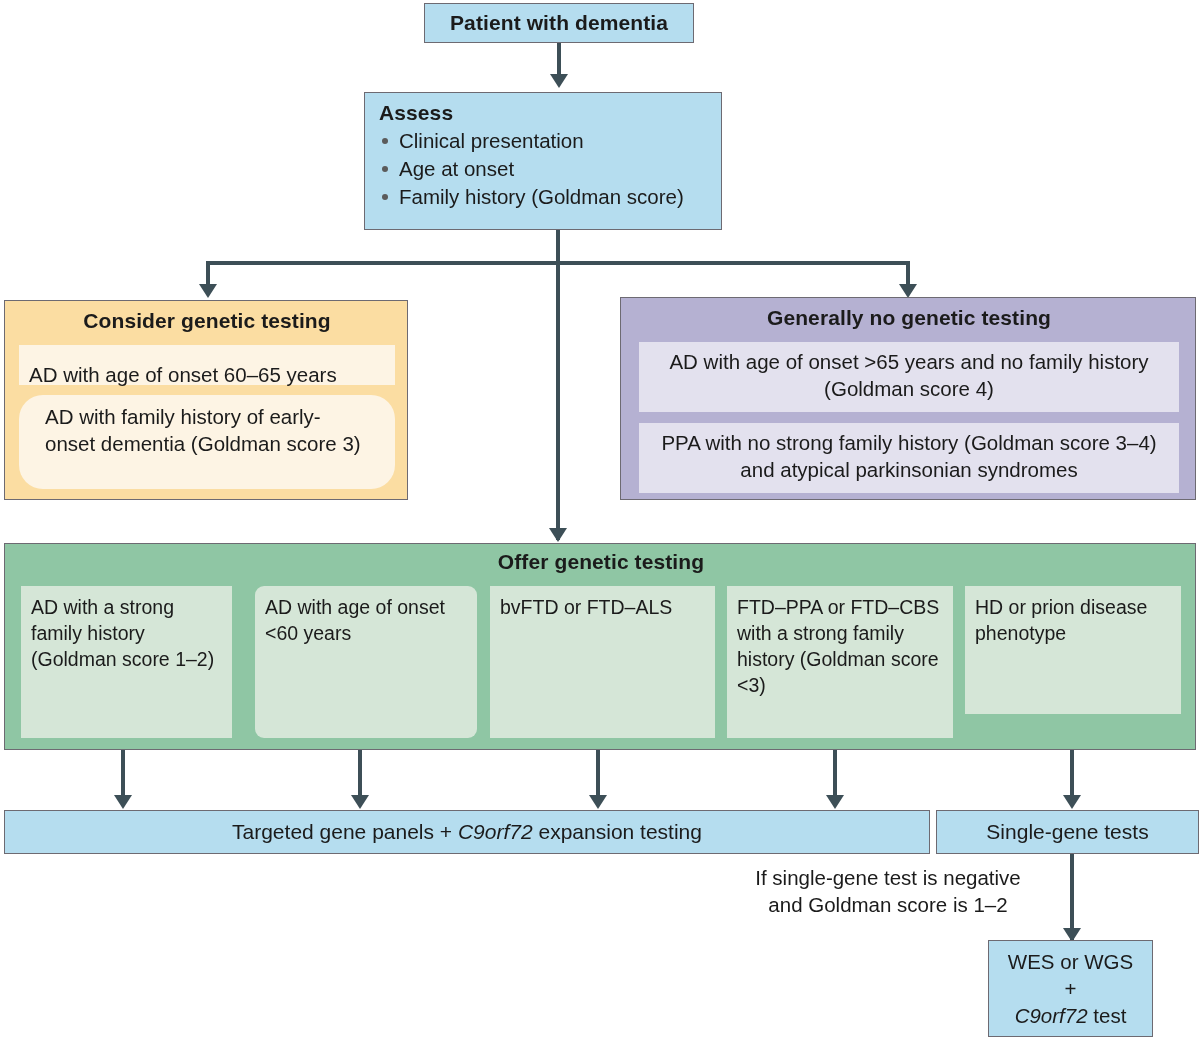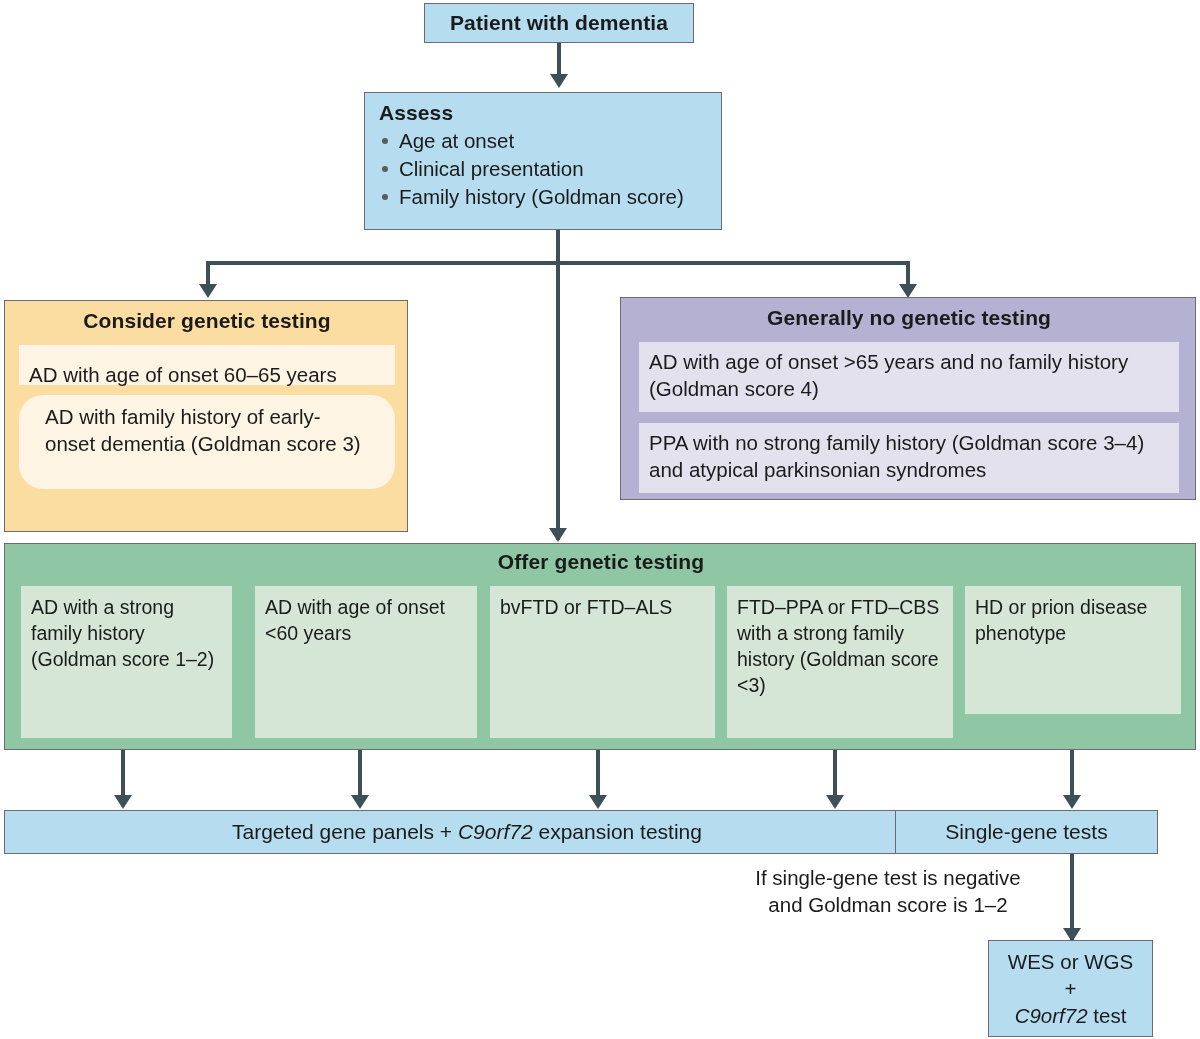--- a/index.html
+++ b/index.html
@@ -18,21 +18,21 @@
   .box{position:absolute;box-sizing:border-box;border:1px solid #6d6a72;}
   .blue{background:#b5ddef;}
   .orange{background:#fbdda2;}
   .purple{background:#b5b1d2;}
   .green{background:#8fc6a4;}
 
   .title{font-weight:bold;text-align:center;}
 
   .card{position:absolute;box-sizing:border-box;}
   .card-orange{background:#fdf4e4;}
-  .card-purple{background:#e3e1ee;}
+  .card-purple{background:#e3e1ee;text-align:center;}
   .card-green{background:#d5e6d7;}
 
   .txt{position:absolute;box-sizing:border-box;}
 
   
   .t-head{font-size:21px;font-weight:bold;letter-spacing:.1px;}
   .t-body{font-size:20.5px;line-height:27px;}
   .t-small{font-size:19.5px;line-height:26px;}
   .t-blue{font-size:21px;}
   .ital{font-style:italic;}
@@ -61,36 +61,36 @@
   <div class="box blue" style="left:424px;top:3px;width:270px;height:40px;">
     <div class="title t-head" style="line-height:38px;">Patient with dementia</div>
   </div>
 
   <div class="vline" style="left:557px;top:43px;height:36px;"></div>
   <div class="arrow" style="left:550px;top:74px;"></div>
 
   <div class="box blue" style="left:364px;top:92px;width:358px;height:138px;">
     <div class="txt t-head" style="left:14px;top:8px;">Assess</div>
     <ul class="bul" style="position:absolute;left:14px;top:34px;">
+      <li>Clinical presentation</li>
       <li>Age at onset</li>
-      <li>Clinical presentation</li>
       <li>Family history (Goldman score)</li>
     </ul>
   </div>
 
   <div class="vline" style="left:556px;top:230px;height:310px;"></div>
   <div class="arrow" style="left:549px;top:528px;"></div>
 
   <div class="hline" style="left:206px;top:261px;width:704px;"></div>
   <div class="vline" style="left:206px;top:261px;height:28px;"></div>
   <div class="arrow" style="left:199px;top:284px;"></div>
   <div class="vline" style="left:906px;top:261px;height:28px;"></div>
   <div class="arrow" style="left:899px;top:284px;"></div>
 
-  <div class="box orange" style="left:4px;top:300px;width:404px;height:232px;">
+  <div class="box orange" style="left:4px;top:300px;width:404px;height:200px;">
     <div class="txt title t-head" style="left:0;top:8px;width:404px;">Consider genetic testing</div>
     <div class="card card-orange t-body" style="left:14px;top:44px;width:376px;height:40px;padding:16px 10px;">
       <span>AD with age of onset 60–65 years</span>
     </div>
     <div class="card card-orange t-body" style="left:14px;top:94px;width:376px;height:94px;padding:8px 26px;border-radius:24px;">
       <span>AD with family history of early-onset dementia (Goldman score 3)</span>
     </div>
   </div>
 
   <div class="box purple" style="left:620px;top:297px;width:576px;height:203px;">
@@ -102,21 +102,21 @@
       <span>PPA with no strong family history (Goldman score 3–4) and atypical parkinsonian syndromes</span>
     </div>
   </div>
 
   <div class="box green" style="left:4px;top:543px;width:1192px;height:207px;">
     <div class="txt title t-head" style="left:0;top:6px;width:1192px;">Offer genetic testing</div>
 
     <div class="card card-green t-small" style="left:16px;top:42px;width:211px;height:152px;padding:8px 10px;">
       <span>AD with a strong family history (Goldman score 1–2)</span>
     </div>
-    <div class="card card-green t-small" style="left:250px;top:42px;width:222px;height:152px;padding:8px 10px;">
+    <div class="card card-green t-small" style="left:250px;top:42px;width:222px;height:152px;padding:8px 10px;border-radius:9px;">
       <span>AD with age of onset &lt;60 years</span>
     </div>
     <div class="card card-green t-small" style="left:485px;top:42px;width:225px;height:152px;padding:8px 10px;">
       <span>bvFTD or FTD–ALS</span>
     </div>
     <div class="card card-green t-small" style="left:722px;top:42px;width:226px;height:152px;padding:8px 10px;">
       <span>FTD–PPA or FTD–CBS with a strong family history (Goldman score &lt;3)</span>
     </div>
     <div class="card card-green t-small" style="left:960px;top:42px;width:216px;height:128px;padding:8px 10px;">
       <span>HD or prion disease phenotype</span>
@@ -137,21 +137,21 @@
 
   <div class="vline" style="left:1070px;top:750px;height:50px;"></div>
   <div class="arrow" style="left:1063px;top:795px;"></div>
 
   <div class="box blue" style="left:4px;top:810px;width:926px;height:44px;">
     <div class="title t-blue" style="line-height:42px;font-weight:normal;">
       <span>Targeted gene panels + </span><span class="ital">C9orf72</span><span> expansion testing</span>
     </div>
   </div>
 
-  <div class="box blue" style="left:895px;top:810px;width:263px;height:44px;">
+  <div class="box blue" style="left:936px;top:810px;width:263px;height:44px;">
     <div class="title t-blue" style="line-height:42px;font-weight:normal;">Single-gene tests</div>
   </div>
 
   <div class="vline" style="left:1070px;top:854px;height:86px;"></div>
   <div class="arrow" style="left:1063px;top:928px;"></div>
 
   <div class="note" style="left:718px;top:864px;width:340px;">
     <div>If single-gene test is negative</div>
     <div>and Goldman score is 1–2</div>
   </div>

